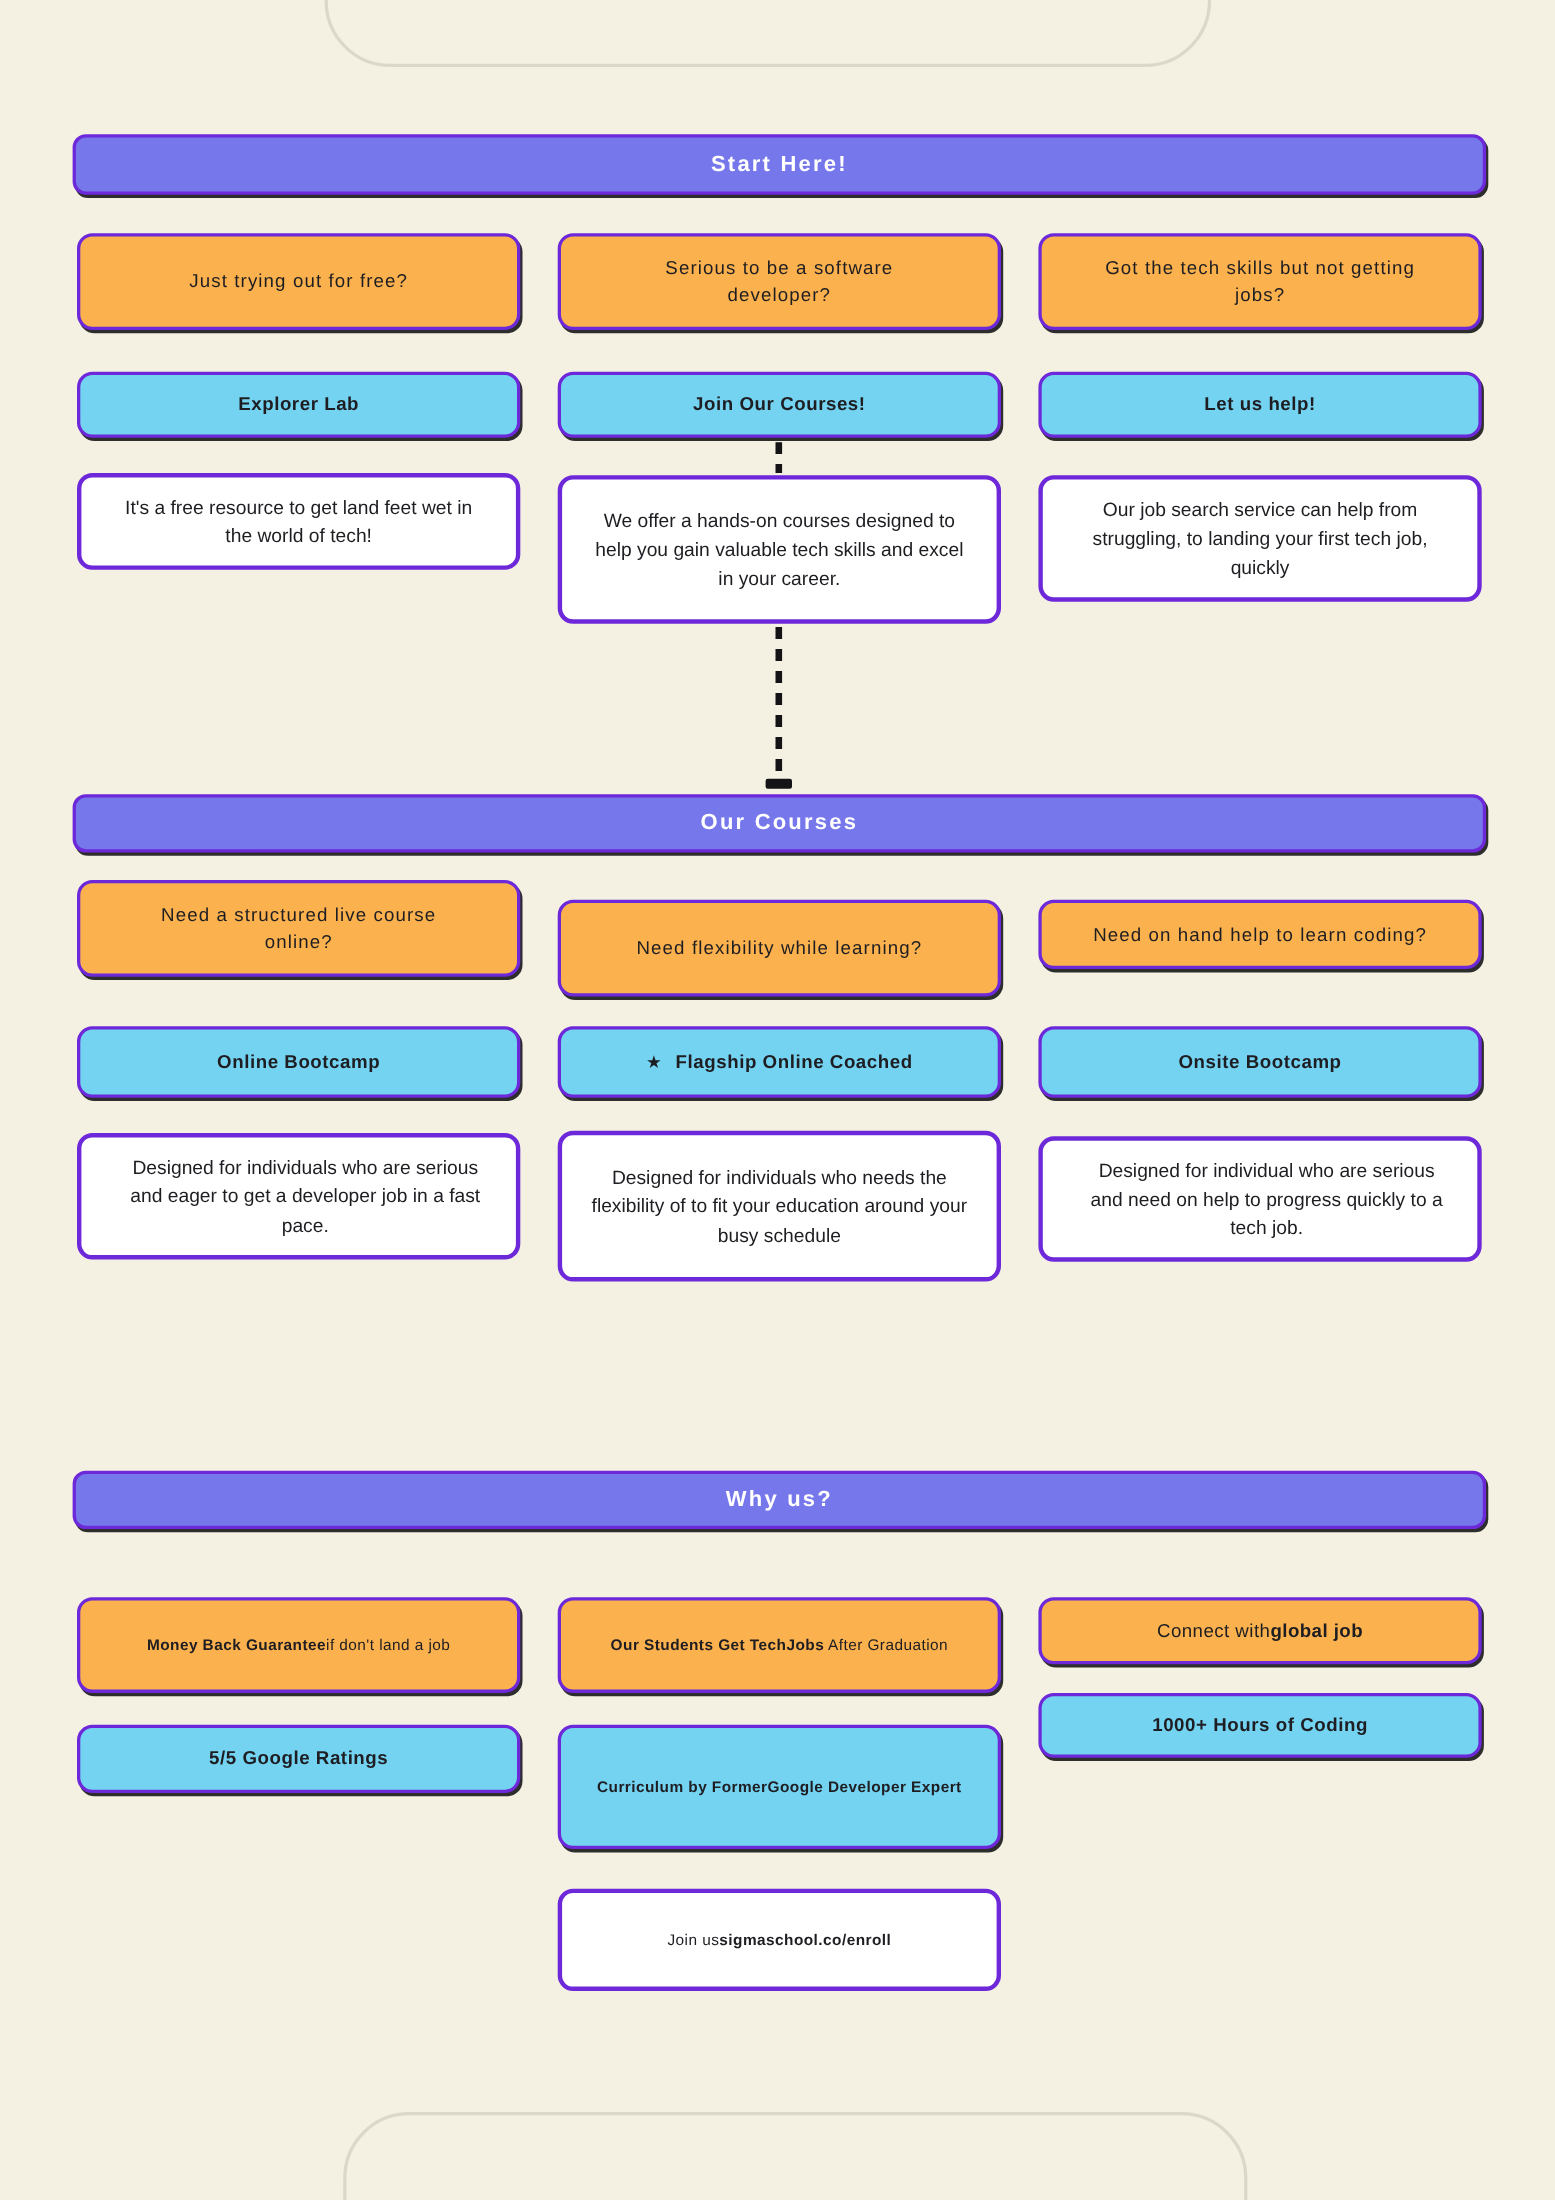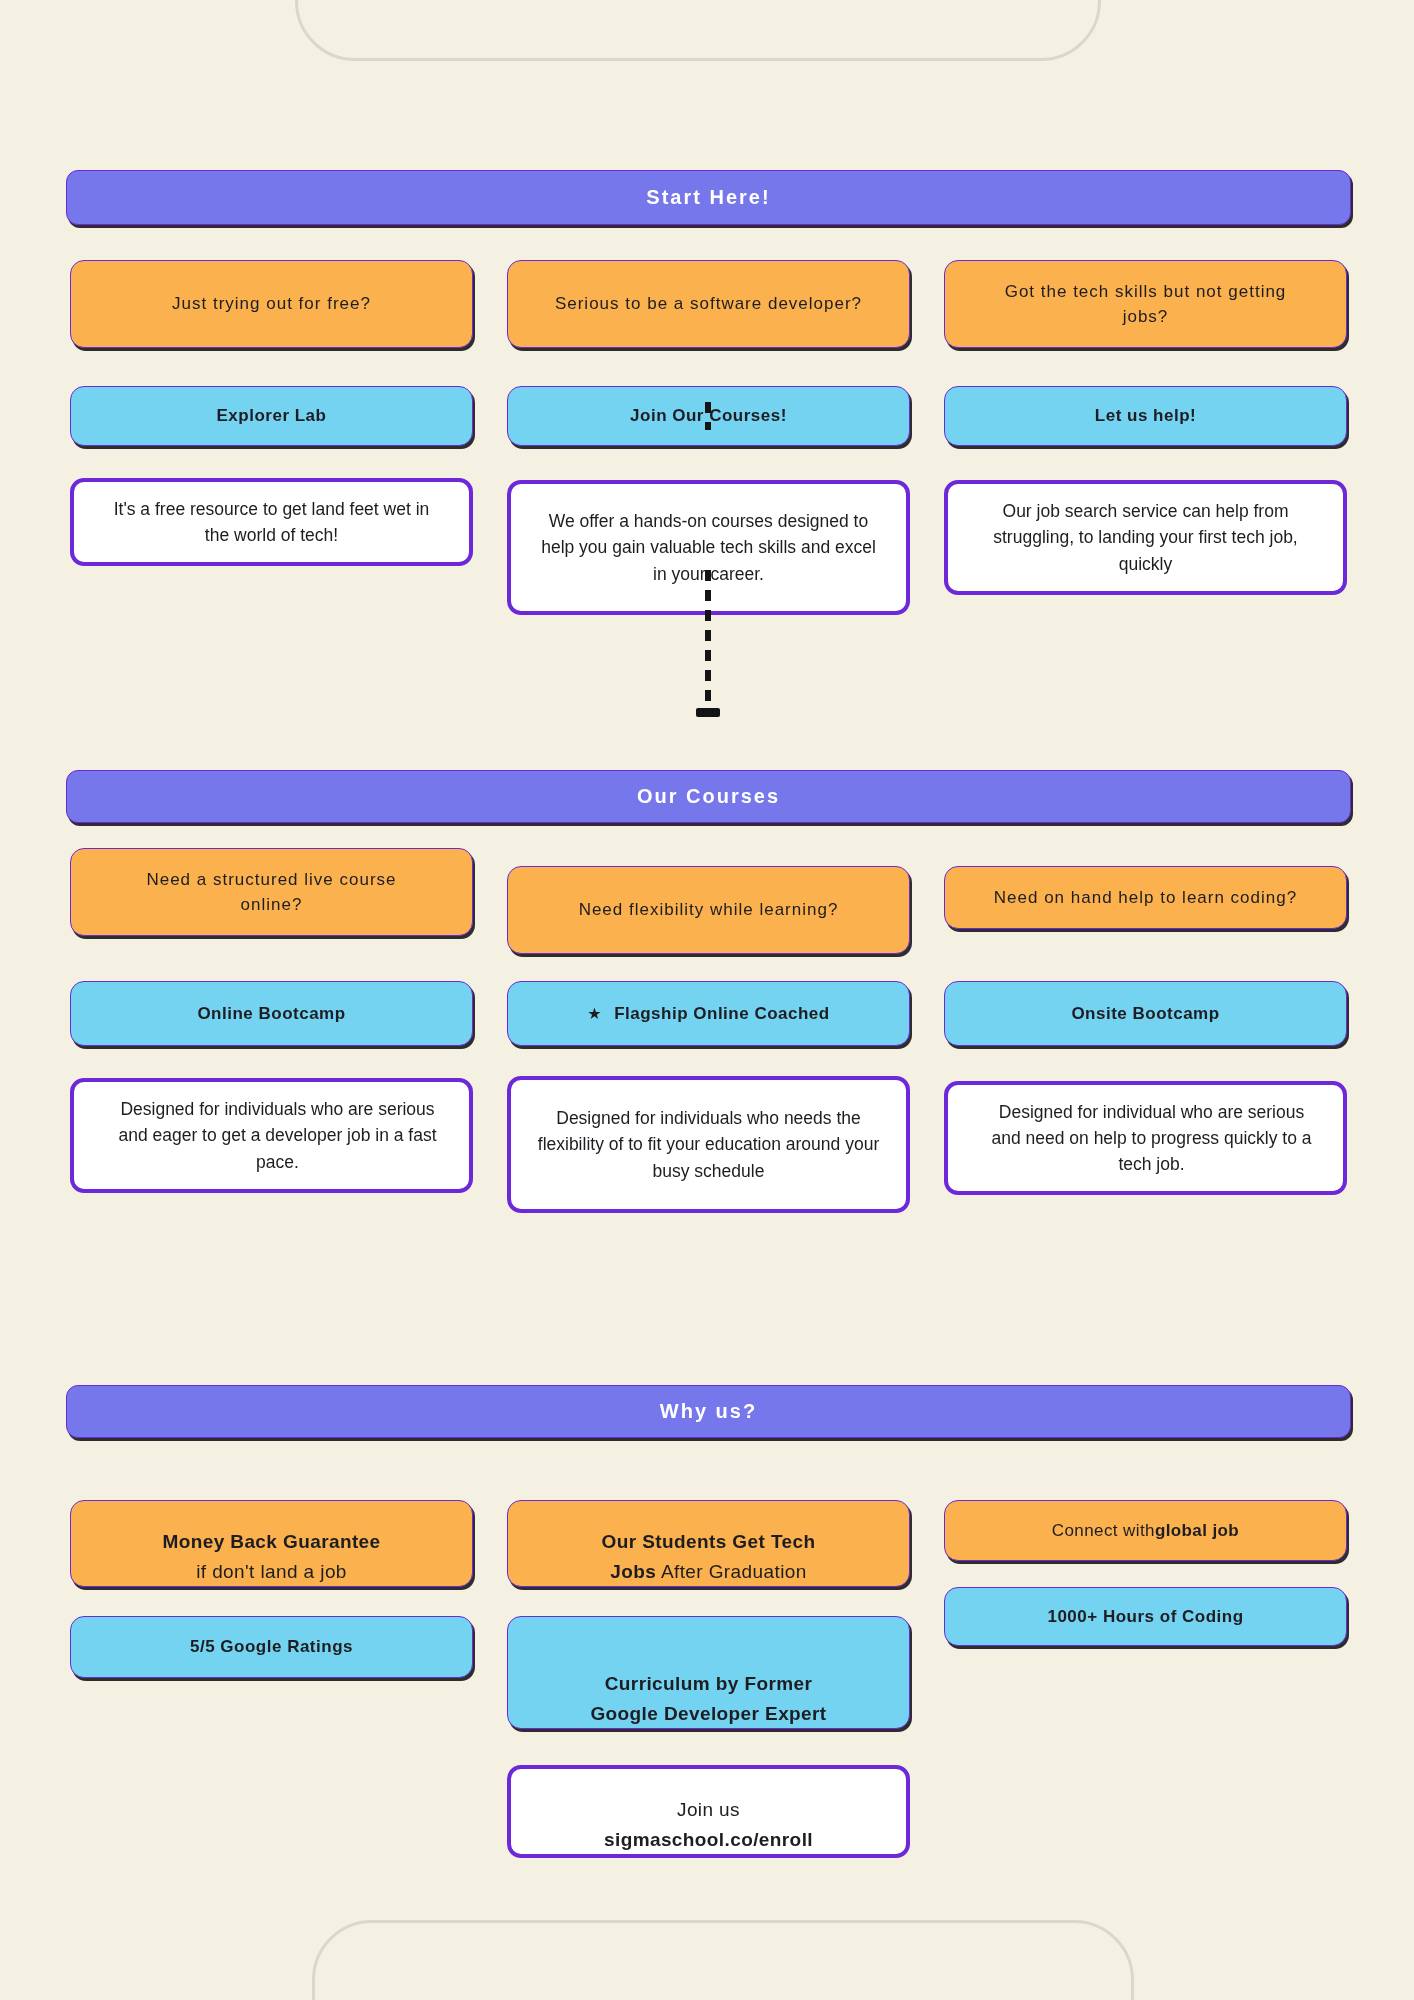--- a/index.html
+++ b/index.html
@@ -9,41 +9,40 @@
     font-family:"Liberation Sans","DejaVu Sans",sans-serif;
     color:#1d1d22;
   }
   .deco{
     position:absolute;border:3px solid #dcd8c9;border-radius:60px;background:transparent;
   }
   #deco-top{left:295px;top:-70px;width:800px;height:125px;}
   #deco-bottom{left:312px;top:1920px;width:816px;height:160px;}
   .box{
     position:absolute;box-sizing:border-box;
-    border:1px solid #6d28d9;border-radius:14px;
+    border:3px solid #6d28d9;border-radius:14px;
     display:flex;align-items:center;justify-content:center;
     text-align:center;
     box-shadow:2px 3px 0 rgba(23,23,26,.9);
-    margin-top:48px;
   }
   .bar{
     left:66px;width:1285px;background:#7577EB;color:#ffffff;
     font-weight:bold;font-size:20px;letter-spacing:2px;border-radius:12px;
   }
   .col1{left:70px;width:403px;}
   .col2{left:507px;width:403px;}
   .col3{left:944px;width:403px;}
   .orange{background:#FBB14D;}
   .blue{background:#74D3F1;font-weight:bold;}
   .white{background:#ffffff;box-shadow:none;border-width:4px;}
   .q{font-size:17px;letter-spacing:1px;padding:0 46px;line-height:1.5;}
   .label{font-size:17px;letter-spacing:.5px;}
   .desc{font-size:17.5px;line-height:1.5;padding:0 26px;}
   .text-left{text-align:center;justify-content:flex-start;padding-left:38px;}
-  .stack{flex-direction:column;line-height:1.55;font-size:19px;letter-spacing:.4px;justify-content:flex-end;}
+  .stack{flex-direction:row;line-height:1.55;font-size:14px;letter-spacing:.4px;}
   .b{font-weight:bold;}
   .r{font-weight:normal;}
   .star{margin-right:12px;font-size:16px;}
   .dash-v{
     position:absolute;left:705px;width:6px;
     background:repeating-linear-gradient(to bottom,#141416 0 11px,transparent 11px 20px);
   }
   #dash-top{top:402px;height:28px;}
   #dash-mid{top:570px;height:138px;}
   .dash-cap{position:absolute;left:696px;top:708px;width:24px;height:9px;background:#141416;border-radius:2px;}

